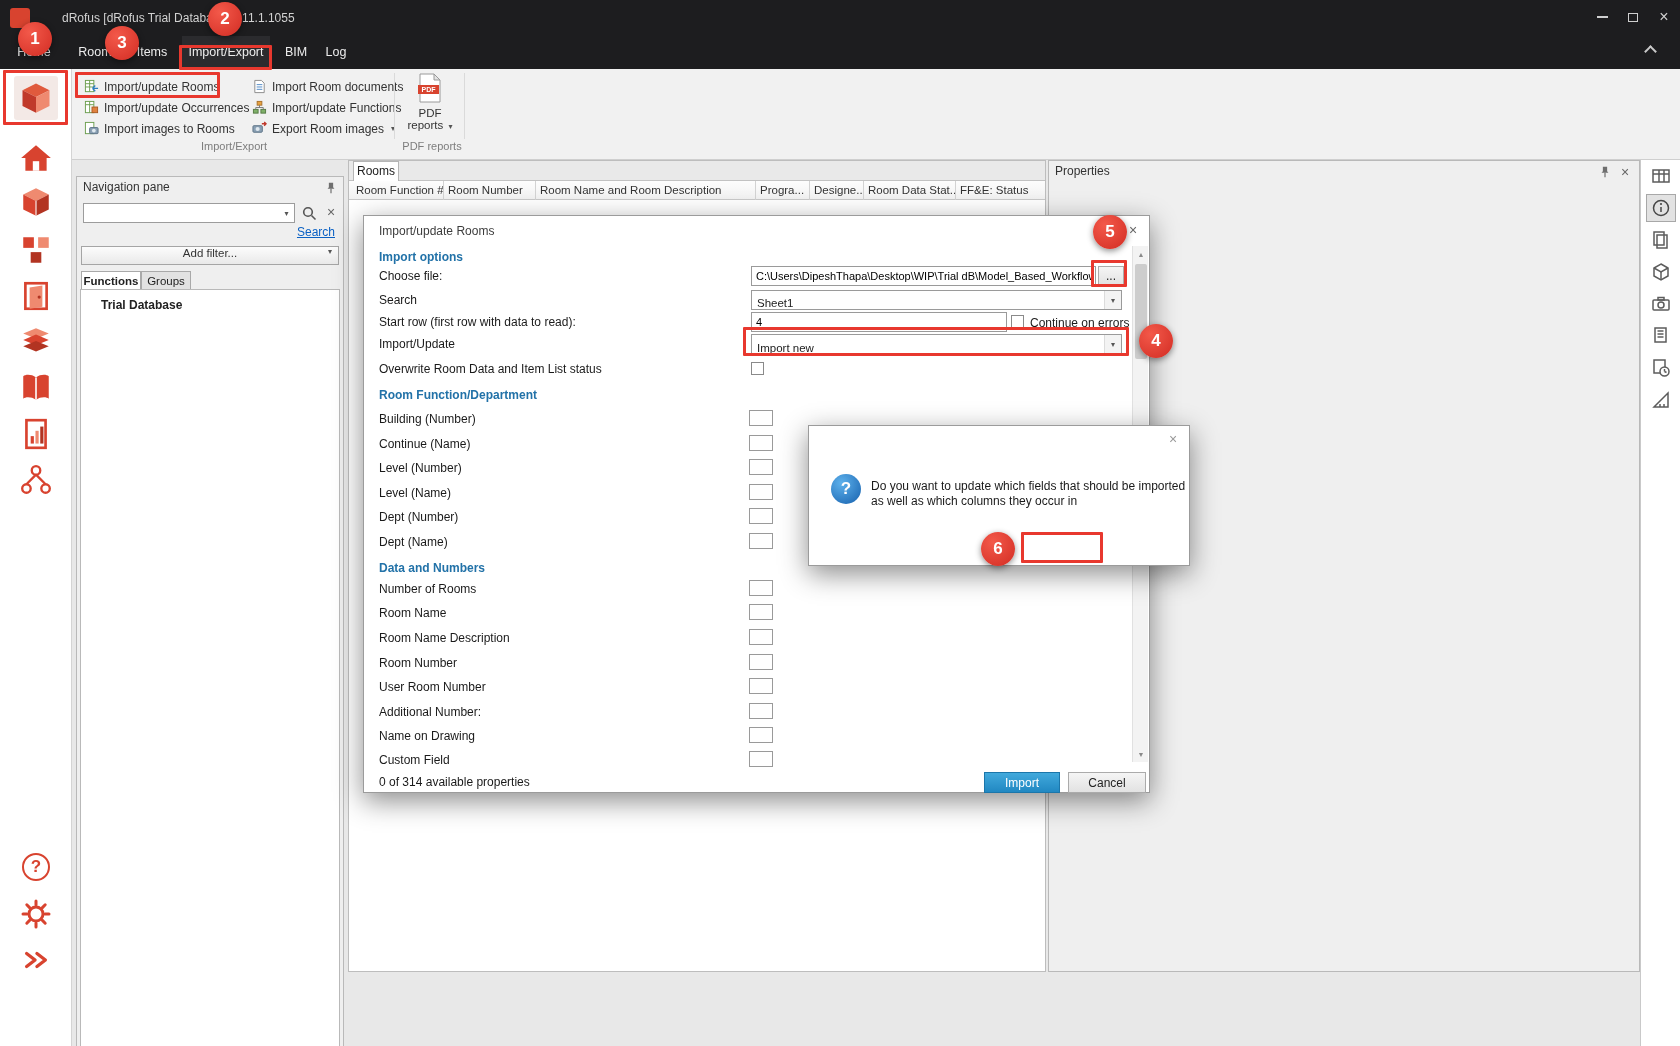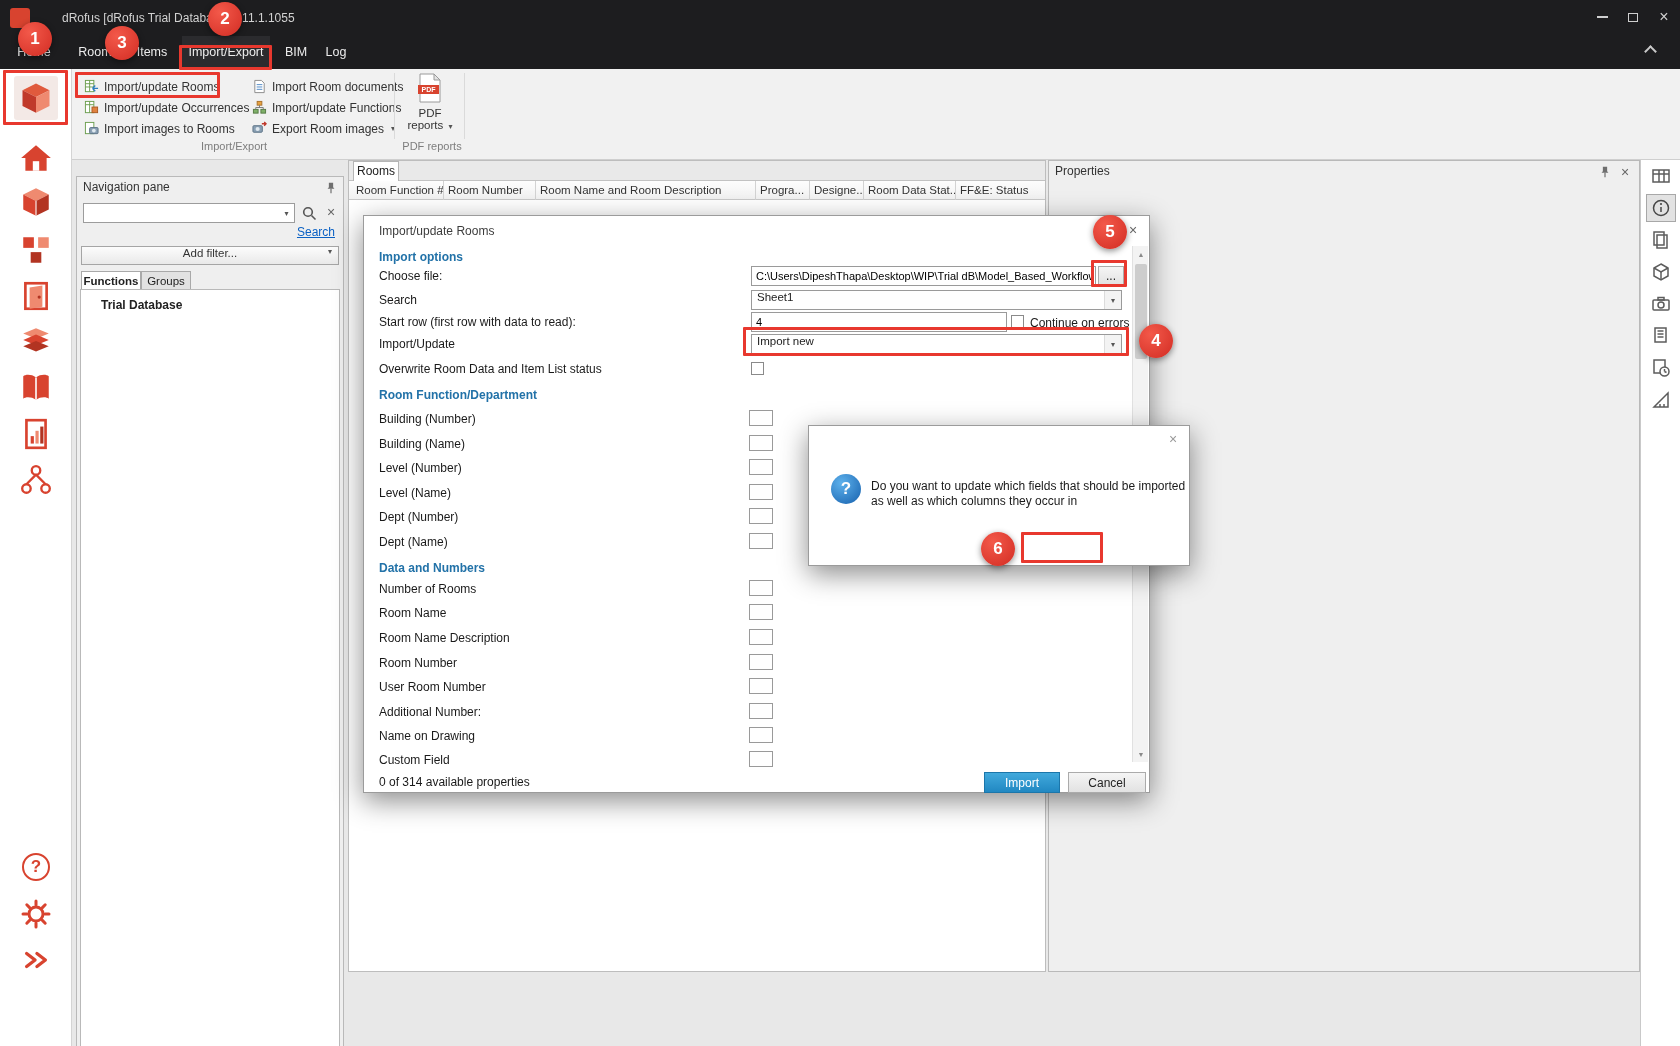--- a/index.html
+++ b/index.html
@@ -65,21 +65,21 @@
   .rightstrip{left:1640px;top:160px;width:40px;height:886px;background:#fff;border-left:1px solid #c9c9c9}
   .ricon{position:absolute;left:5px;width:30px;height:28px;display:flex;align-items:center;justify-content:center;cursor:pointer}
   .ricon.sel{background:#e2e2e2;border:1px solid #a8a8a8}
 
   
   .dialog{position:absolute;background:#fff;border:1px solid #9b9b9b;box-shadow:0 8px 26px rgba(0,0,0,.45)}
   .dlg-title{position:absolute;left:15px;top:8px;font-size:12px;color:#3c3c3c}
   .sect{position:absolute;color:#2272a8;font-size:12px;font-weight:bold}
   .dlabel{position:absolute;font-size:12px;color:#1a1a1a;white-space:nowrap}
   input.txt{position:absolute;border:1px solid #9a9a9a;background:#fff;font-size:11px;padding:1px 4px;font-family:inherit;outline:none}
-  .combo{position:absolute;border:1px solid #9a9a9a;background:#fff;font-size:11.5px;display:flex;align-items:flex-start;cursor:pointer}
+  .combo{position:absolute;border:1px solid #9a9a9a;background:#fff;font-size:11.5px;display:flex;align-items:flex-end;cursor:pointer}
   .combo .cv{flex:1;padding-left:5px;overflow:hidden;white-space:nowrap}
   .combo .ca{width:17px;align-self:stretch;display:flex;align-items:center;justify-content:center;color:#555;font-size:8px;border-left:1px solid #dcdcdc;background:#f3f3f3}
   .chk{position:absolute;width:13px;height:13px;border:1px solid #8a8a8a;background:#fff;cursor:pointer}
   .btn{position:absolute;display:flex;align-items:center;justify-content:center;border:1px solid #ababab;background:linear-gradient(#f5f5f5,#e2e2e2);font-size:12px;color:#222;cursor:pointer}
   .btn.primary{background:linear-gradient(#41a9dc,#2188c2);border-color:#1b76aa;color:#fff}
   .sbar{position:absolute;background:#f3f3f3;border-left:1px solid #e1e1e1}
   .sbtn{position:absolute;left:0;width:16px;height:16px;font-size:7px;color:#8a8a8a;display:flex;align-items:center;justify-content:center}
   .sthumb{position:absolute;left:2px;width:12px;background:#cdcdcd;border-radius:2px}
   .msg-footer{position:absolute;left:0;right:0;top:104px;height:37px;background:#f0f0f0;border-top:1px solid #e0e0e0}
   .qicon{position:absolute;width:30px;height:30px;border-radius:50%;background:radial-gradient(circle at 35% 30%,#5db1ec,#1660ad);color:#fff;font-weight:bold;font-size:17px;display:flex;align-items:center;justify-content:center}
@@ -443,21 +443,21 @@
       <span class="cv">Import new</span>
       <span class="ca">▾</span>
     </div>
 
     <div class="dlabel" style="left:15px;top:146px">Overwrite Room Data and Item List status</div>
     <div class="chk" style="left:387px;top:146px"></div>
 
     <div class="sect" style="left:15px;top:172px">Room Function/Department</div>
     <div class="dlabel" style="left:15px;top:196px">Building (Number)</div>
     <input class="txt" style="left: 385px; top: 194px; width: 24px; height: 16px;">
-    <div class="dlabel" style="left:15px;top:221px">Building (Name)</div>
+    <div class="dlabel" style="left:15px;top:221px">Continue (Name)</div>
     <input class="txt" style="left: 385px; top: 219px; width: 24px; height: 16px;">
     <div class="dlabel" style="left:15px;top:245px">Level (Number)</div>
     <input class="txt" style="left: 385px; top: 243px; width: 24px; height: 16px;">
     <div class="dlabel" style="left:15px;top:270px">Level (Name)</div>
     <input class="txt" style="left: 385px; top: 268px; width: 24px; height: 16px;">
     <div class="dlabel" style="left:15px;top:294px">Dept (Number)</div>
     <input class="txt" style="left: 385px; top: 292px; width: 24px; height: 16px;">
     <div class="dlabel" style="left:15px;top:319px">Dept (Name)</div>
     <input class="txt" style="left: 385px; top: 317px; width: 24px; height: 16px;">
 

